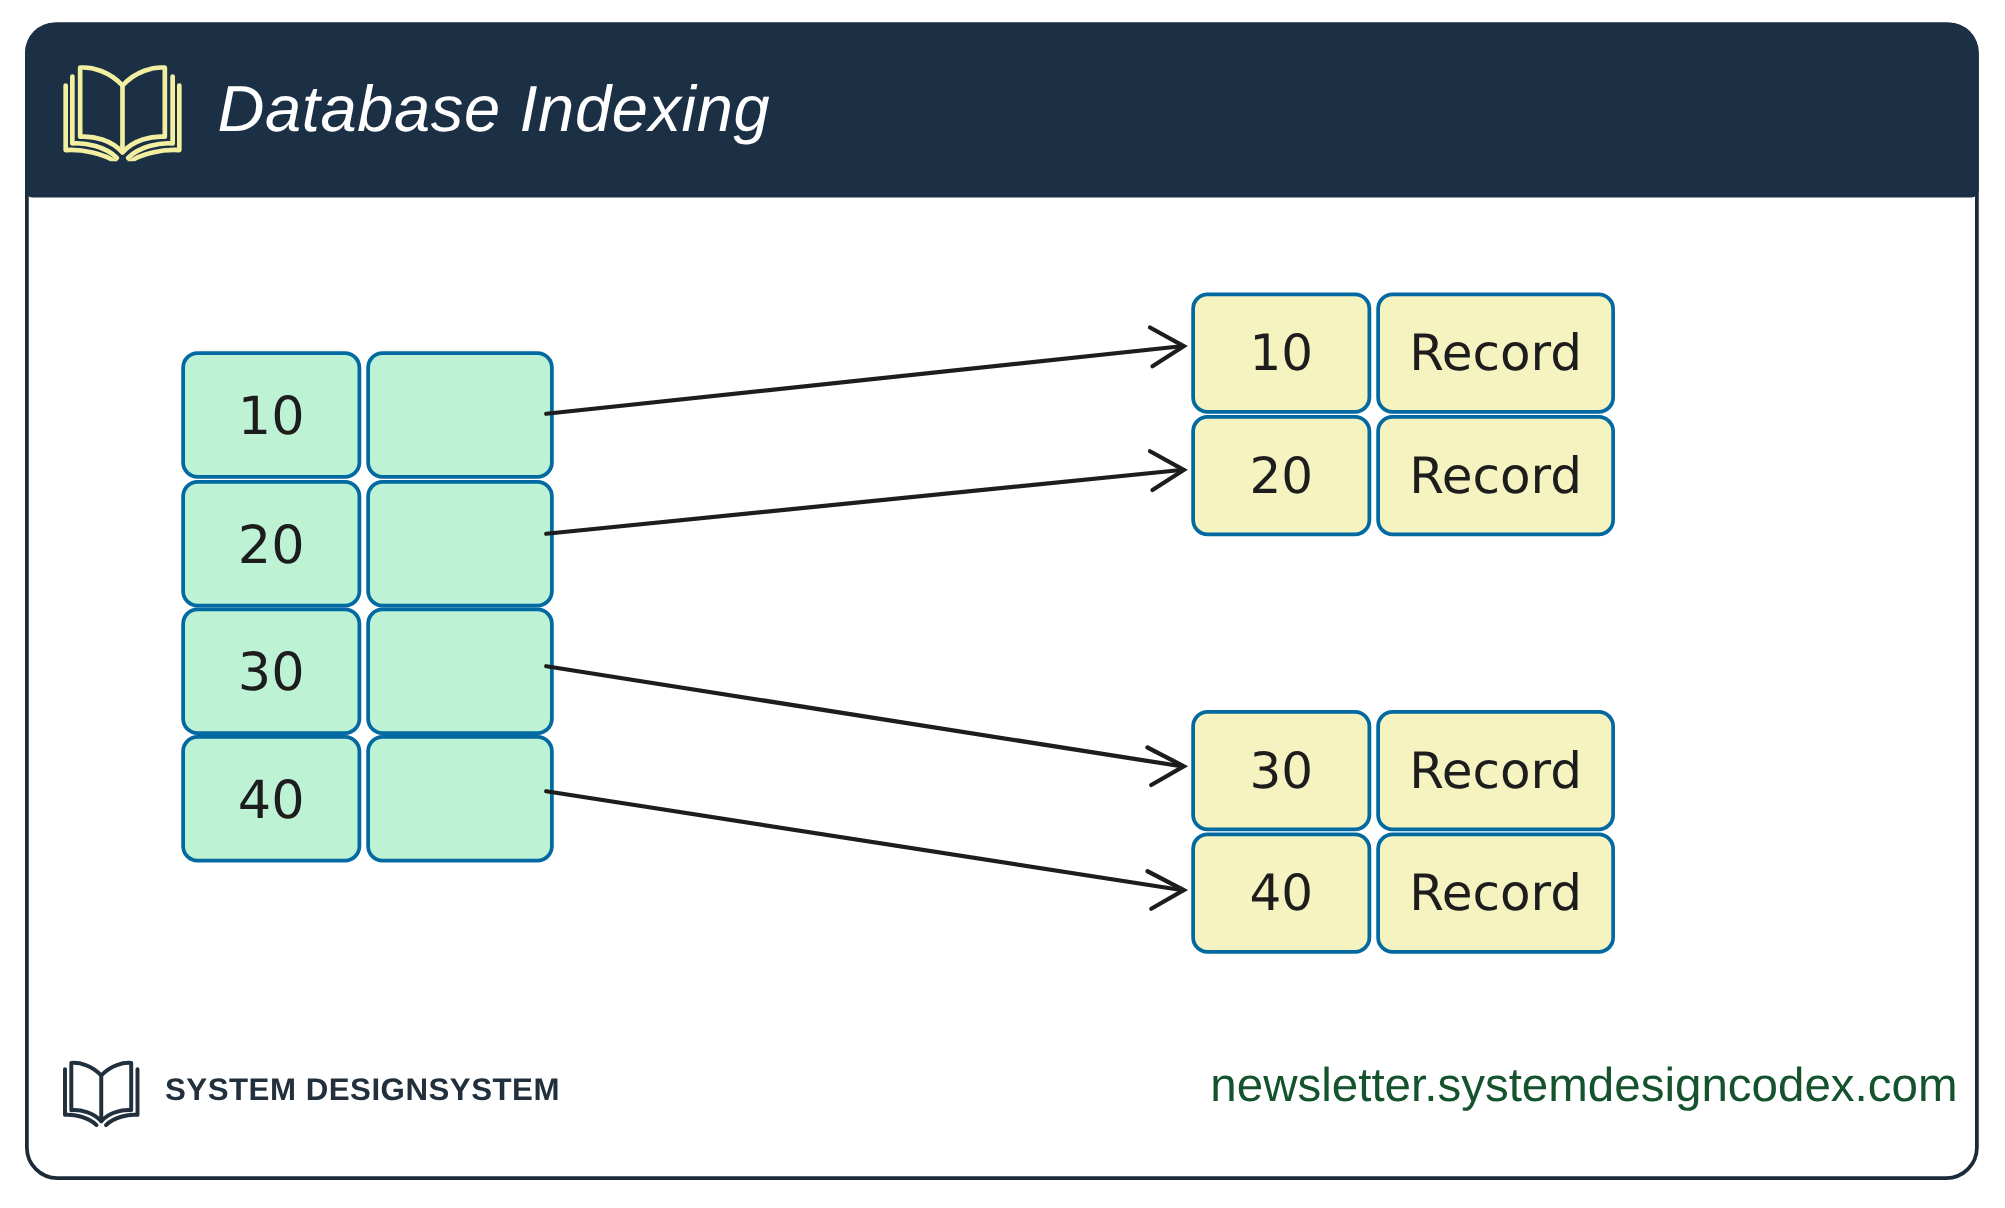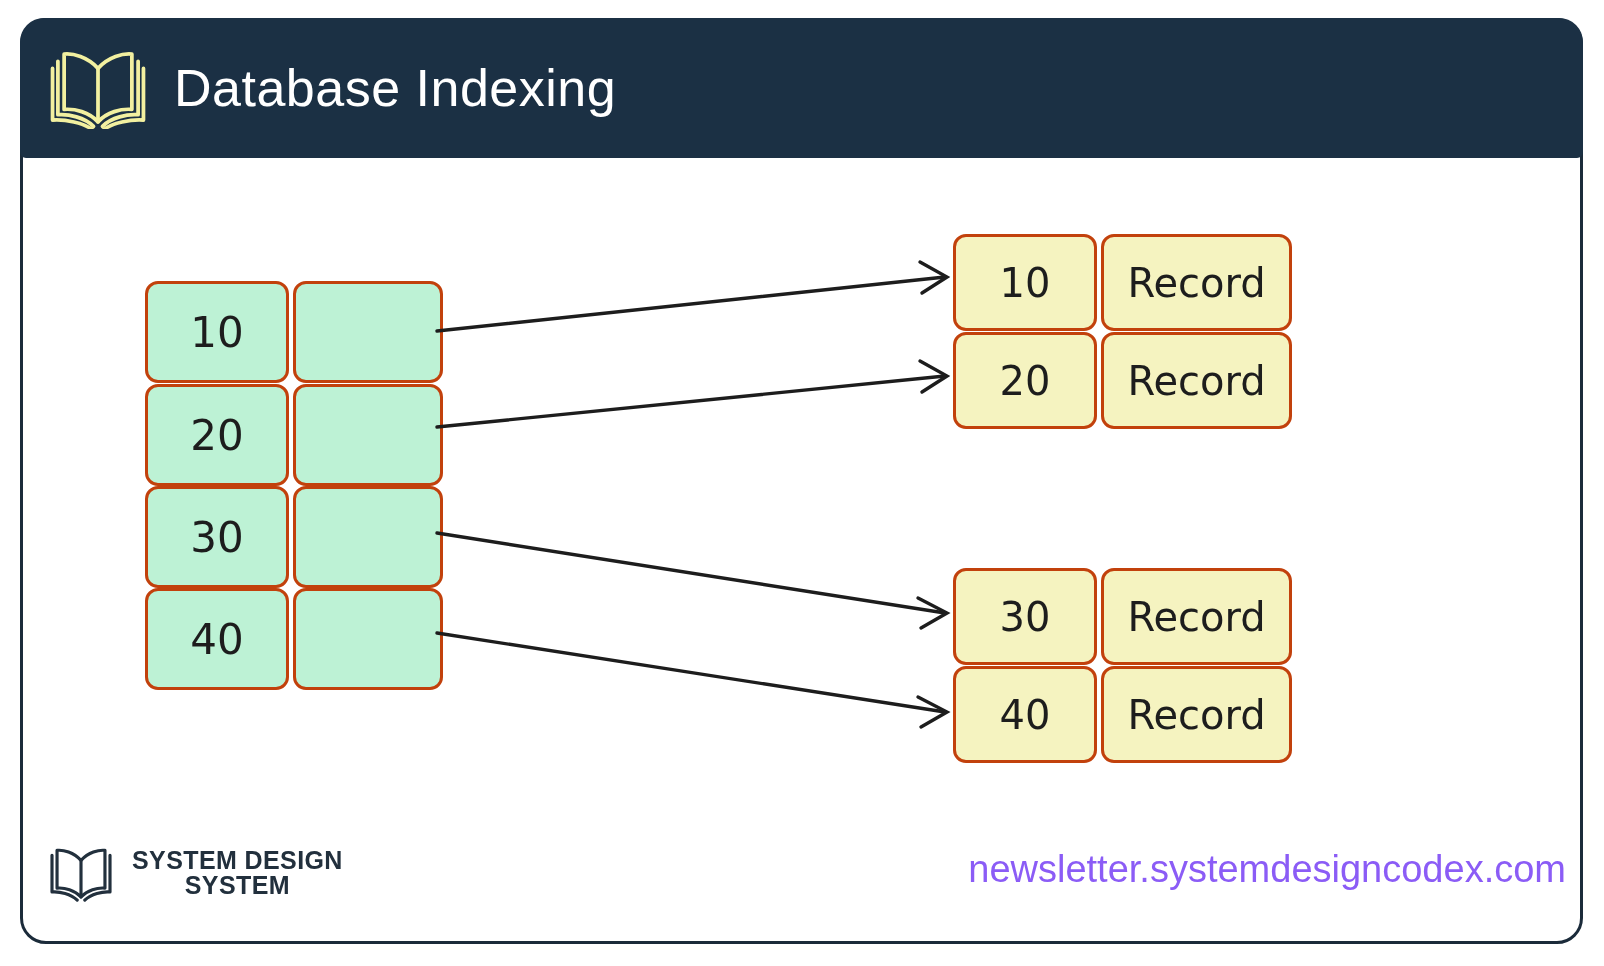--- a/index.html
+++ b/index.html
@@ -56,20 +56,21 @@
     justify-content: center;
   }
   .header-title {
     color: #ffffff;
     font-size: 52px;
     font-weight: 400;
     letter-spacing: 0.5px;
     margin-left: 22px;
     white-space: nowrap;
     font-family: "Liberation Sans", sans-serif;
+    font-style: italic;
   }
 
   
   .index-table {
     position: absolute;
     left: 145px;
     top: 281px;
     width: 298px;
     height: 411px;
   }
@@ -80,21 +81,21 @@
     height: 102px;
     display: flex;
   }
   .index-row.r0 { top: 0px; }
   .index-row.r1 { top: 103px; }
   .index-row.r2 { top: 205px; }
   .index-row.r3 { top: 307px; }
 
   .cell {
     box-sizing: border-box;
-    border: 3px solid #c2410c;
+    border: 3px solid #0369a1;
     border-radius: 13px;
     display: flex;
     align-items: center;
     justify-content: center;
     font-family: "DejaVu Sans", sans-serif;
   }
   .cell-green { background: #bdf2d5; }
   .cell-key {
     width: 144px;
     height: 102px;
@@ -161,21 +162,21 @@
     height: 66px;
   }
   .footer-logo-icon {
     width: 78px;
     height: 58px;
     flex: 0 0 auto;
   }
   .footer-logo-text {
     margin-left: 12px;
     display: flex;
-    flex-direction: column;
+    flex-direction: row;
     align-items: center;
     line-height: 1.02;
   }
   .footer-logo-line1 {
     font-size: 25px;
     font-weight: bold;
     color: #22303d;
     letter-spacing: 0.4px;
     font-family: "Liberation Sans", sans-serif;
   }
@@ -184,21 +185,21 @@
     font-weight: bold;
     color: #22303d;
     letter-spacing: 0.4px;
     font-family: "Liberation Sans", sans-serif;
   }
   .footer-url {
     position: absolute;
     right: 38px;
     top: 848px;
     font-size: 38px;
-    color: #8b5cf6;
+    color: #14532d;
     font-family: "Liberation Sans", sans-serif;
     white-space: nowrap;
   }
 </style>
 </head>
 <body>
 
 <div id="stage">
 
   <div class="card-frame"></div>

